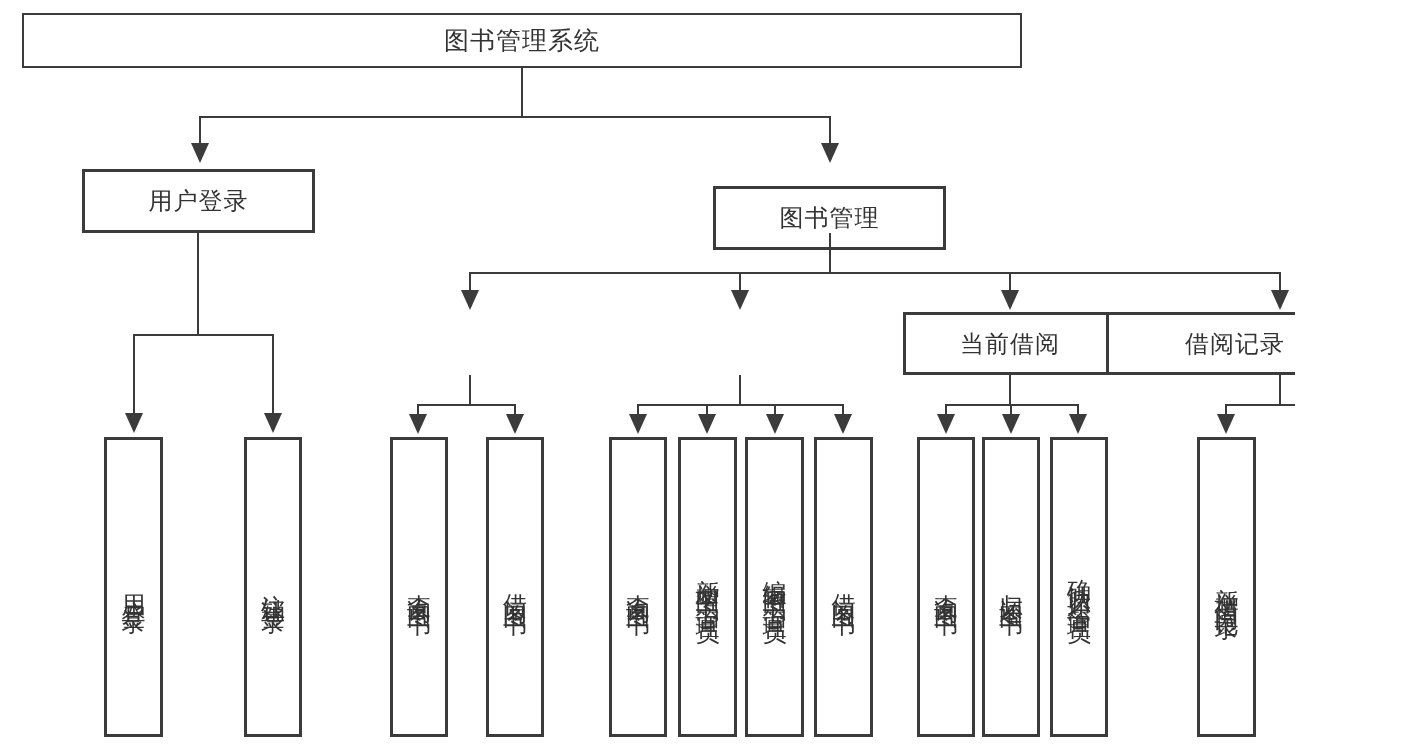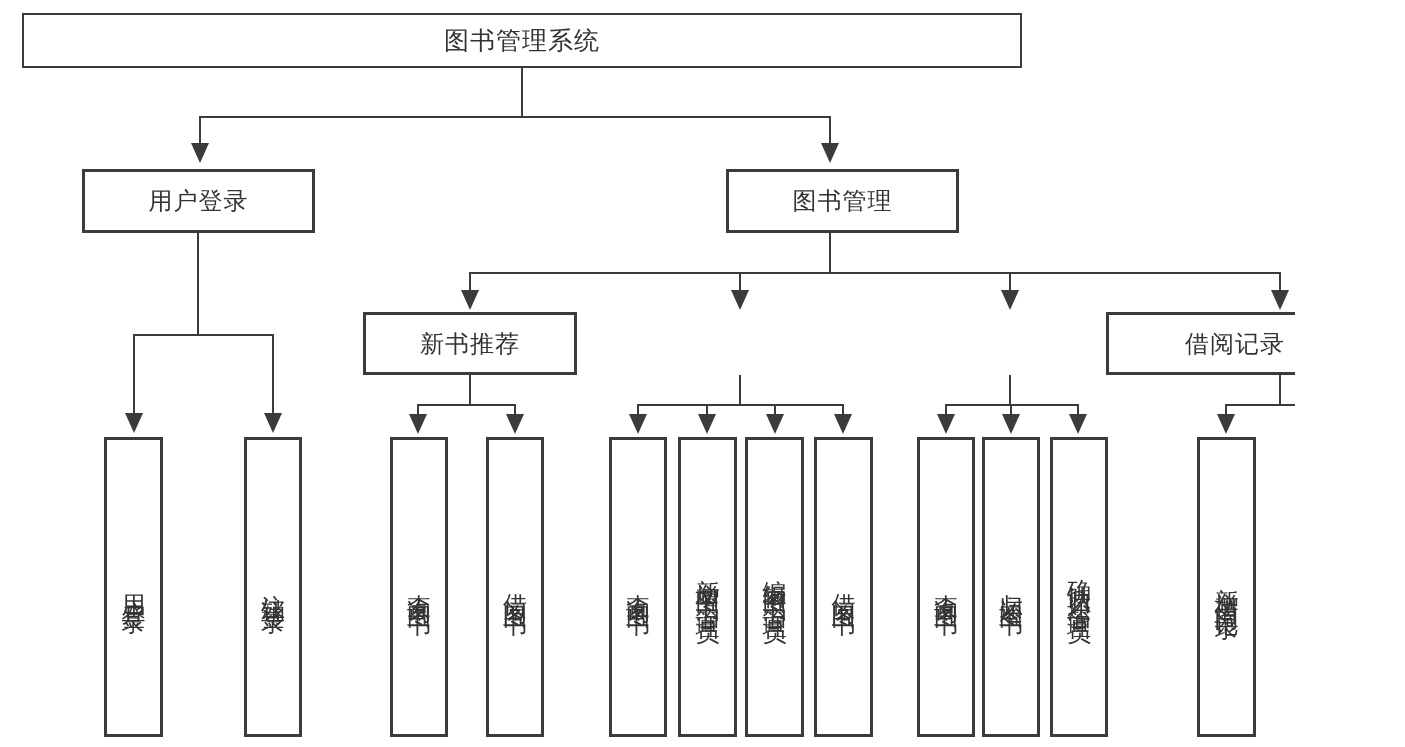--- a/index.html
+++ b/index.html
@@ -90,21 +90,21 @@
   <div class="vline" style="left:521px; top:67px; height:50px;"></div>
   <div class="hline" style="left:199px; top:116px; width:632px;"></div>
   <div class="vline" style="left:199px; top:116px; height:30px;"></div>
   <div class="arrow" style="left:191px; top:143px;"></div>
   <div class="vline" style="left:829px; top:116px; height:30px;"></div>
   <div class="arrow" style="left:821px; top:143px;"></div>
 
   <div class="box" style="left:82px; top:169px; width:233px; height:64px;">
     <span>用户登录</span>
   </div>
-  <div class="box" style="left:713px; top:169px; width:233px; height:64px;margin-left:13px;">
+  <div class="box" style="left:713px; top:186px; width:233px; height:64px;">
     <span>图书管理</span>
   </div>
 
   <div class="vline" style="left:197px; top:233px; height:102px;"></div>
   <div class="hline" style="left:133px; top:334px; width:141px;"></div>
   <div class="vline" style="left:133px; top:334px; height:81px;"></div>
   <div class="arrow" style="left:125px; top:413px;"></div>
   <div class="vline" style="left:272px; top:334px; height:81px;"></div>
   <div class="arrow" style="left:264px; top:413px;"></div>
 
@@ -112,22 +112,22 @@
   <div class="hline" style="left:469px; top:272px; width:812px;"></div>
   <div class="vline" style="left:469px; top:272px; height:20px;"></div>
   <div class="arrow" style="left:461px; top:290px;"></div>
   <div class="vline" style="left:739px; top:272px; height:20px;"></div>
   <div class="arrow" style="left:731px; top:290px;"></div>
   <div class="vline" style="left:1009px; top:272px; height:20px;"></div>
   <div class="arrow" style="left:1001px; top:290px;"></div>
   <div class="vline" style="left:1279px; top:272px; height:20px;"></div>
   <div class="arrow" style="left:1271px; top:290px;"></div>
 
-  <div class="box" style="left:363px; top:312px; width:214px; height:63px;">
-    <span>新书推荐</span>
+  <div class="box" style="left:903px; top:312px; width:214px; height:63px;">
+    <span>当前借阅</span>
   </div>
   <div class="box" style="left:1106px; top:312px; width:214px; height:63px;padding-left:44px;">
     <span>借阅记录</span>
   </div>
 
   <div class="vline" style="left:469px; top:375px; height:31px;"></div>
   <div class="hline" style="left:417px; top:404px; width:99px;"></div>
   <div class="vline" style="left:417px; top:404px; height:12px;"></div>
   <div class="arrow" style="left:409px; top:414px;"></div>
   <div class="vline" style="left:514px; top:404px; height:12px;"></div>

